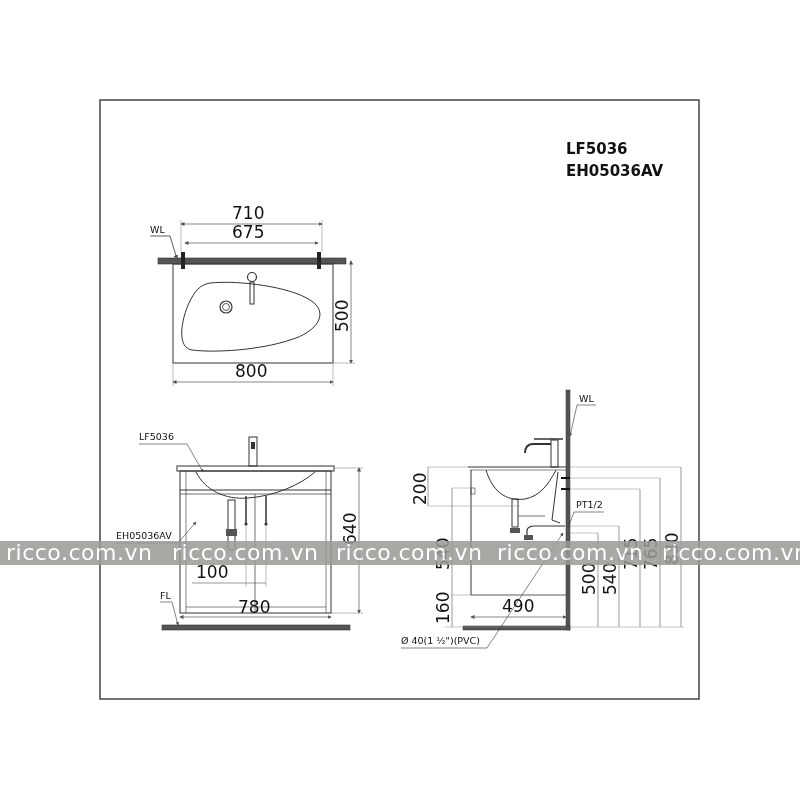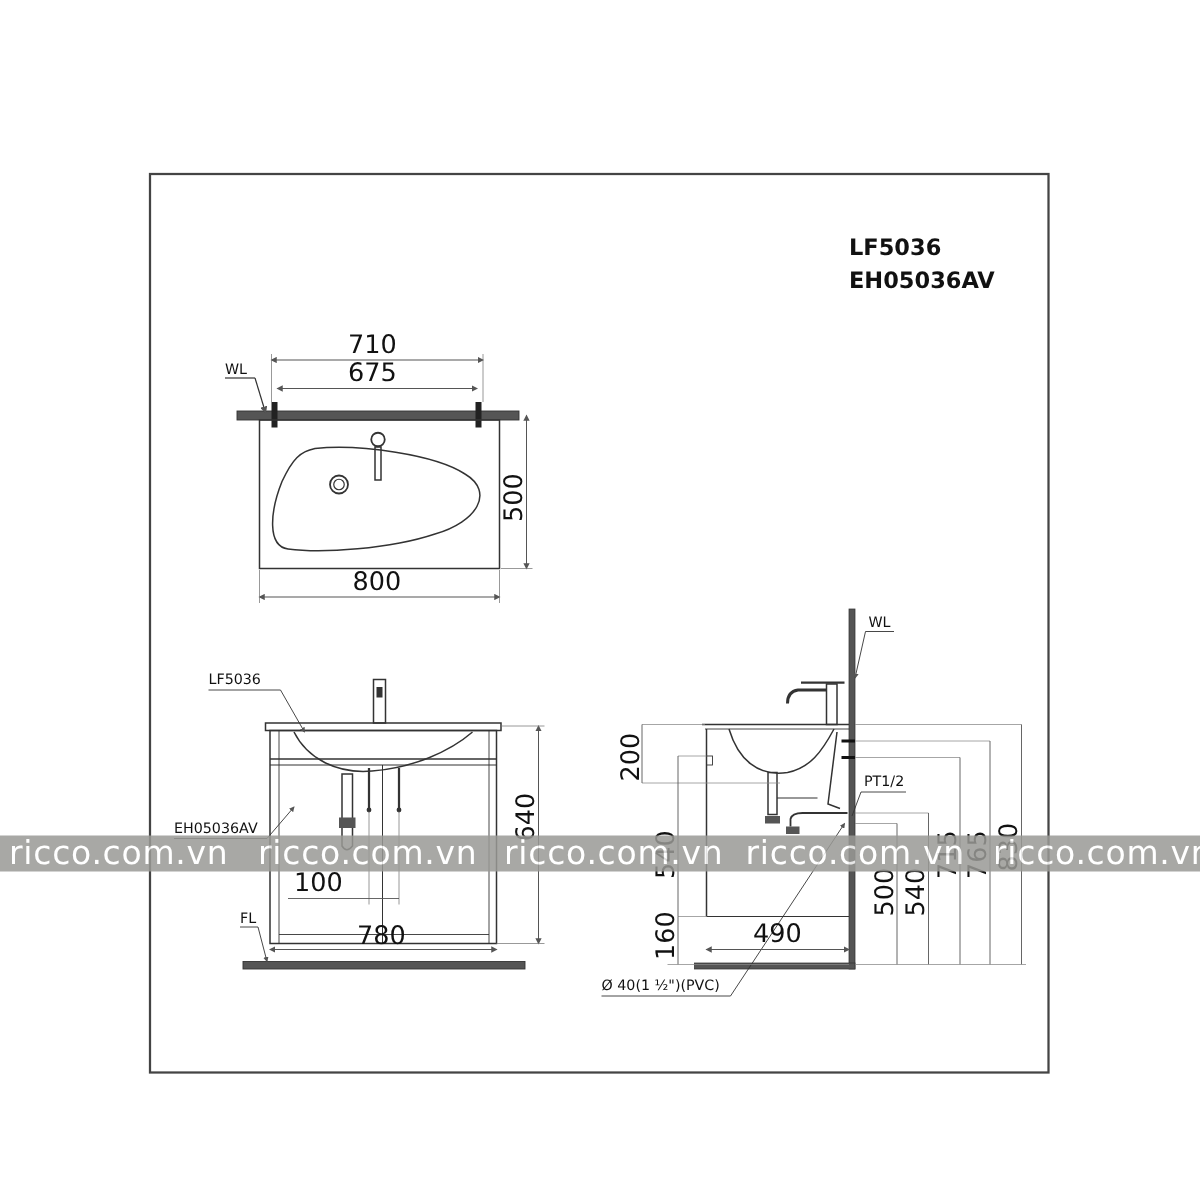--- a/index.html
+++ b/index.html
@@ -1,18 +1,18 @@
 <!DOCTYPE html>
 <html><head>
   <meta charset="utf-8">
   <style>
     html, body { margin: 0; padding: 0; background: #ffffff; }
     body { width: 800px; height: 800px; position: relative; overflow: hidden;
            font-family: "Liberation Sans", "DejaVu Sans", sans-serif; }
-    .canvas { position: absolute; left: 0; top: 16px; width: 800px; height: 650px; }
+    .canvas { position: absolute; left: 0; top: 0; width: 800px; height: 650px; }
     svg text { font-family: "DejaVu Sans", "Liberation Sans", sans-serif; fill: #111; }
     .dimtxt { font-size: 17px; }
     .smtxt { font-size: 9.5px; }
     .model { font-size: 15px; font-weight: bold; }
     .wm { font-size: 22px; fill: #ffffff; letter-spacing: 0.5px; }
   </style>
 </head>
 <body>
 
 <div class="canvas">

